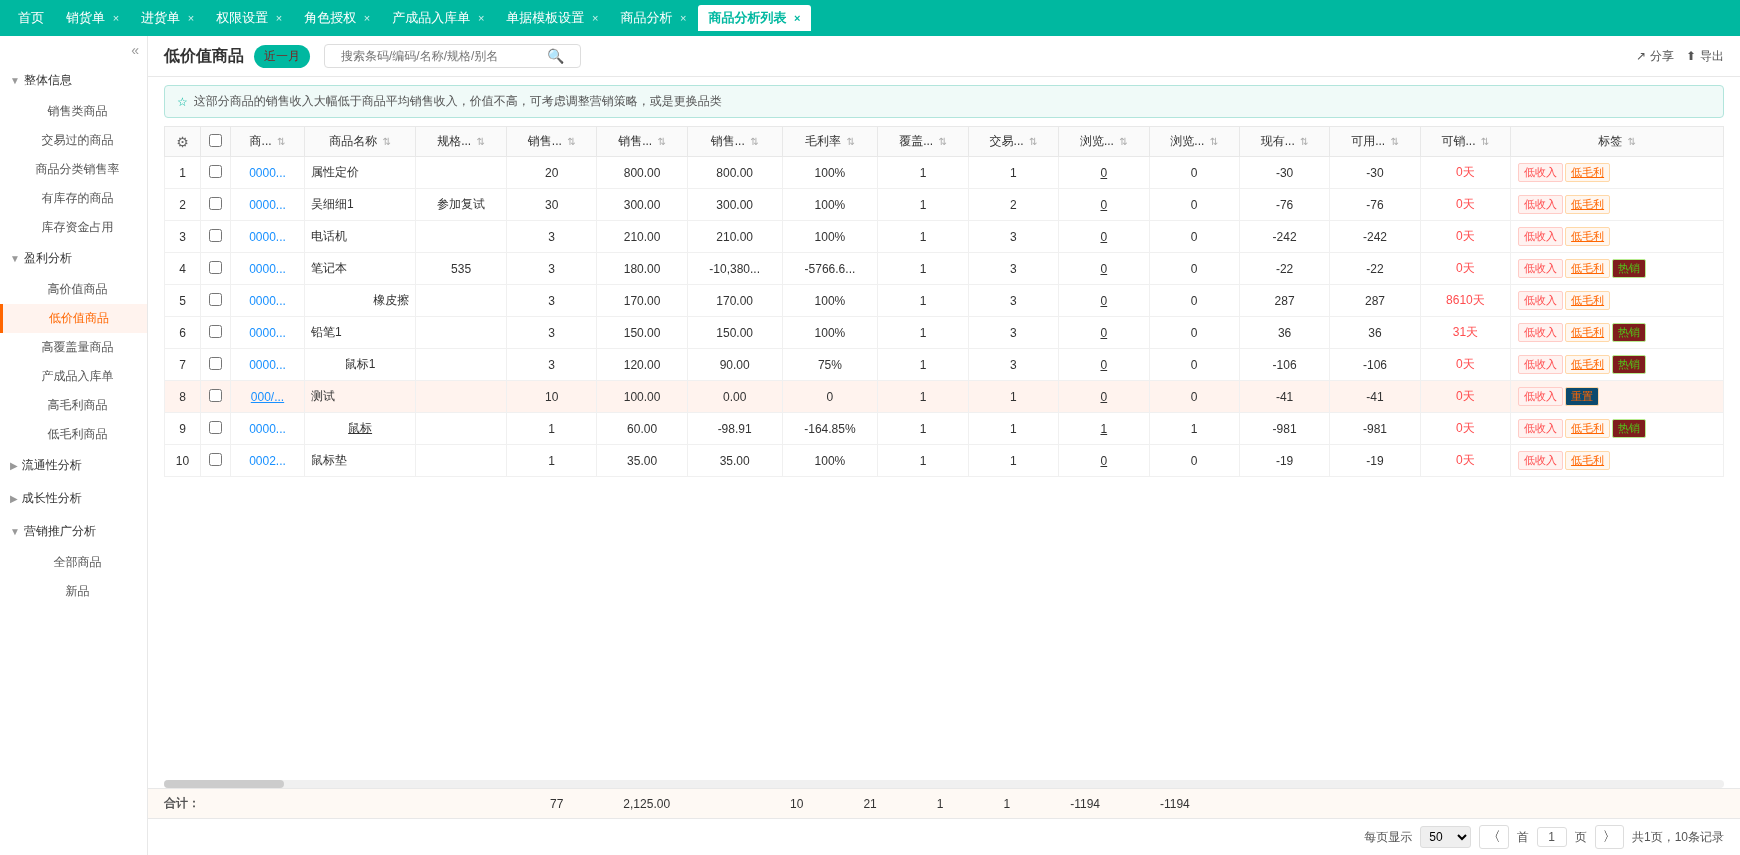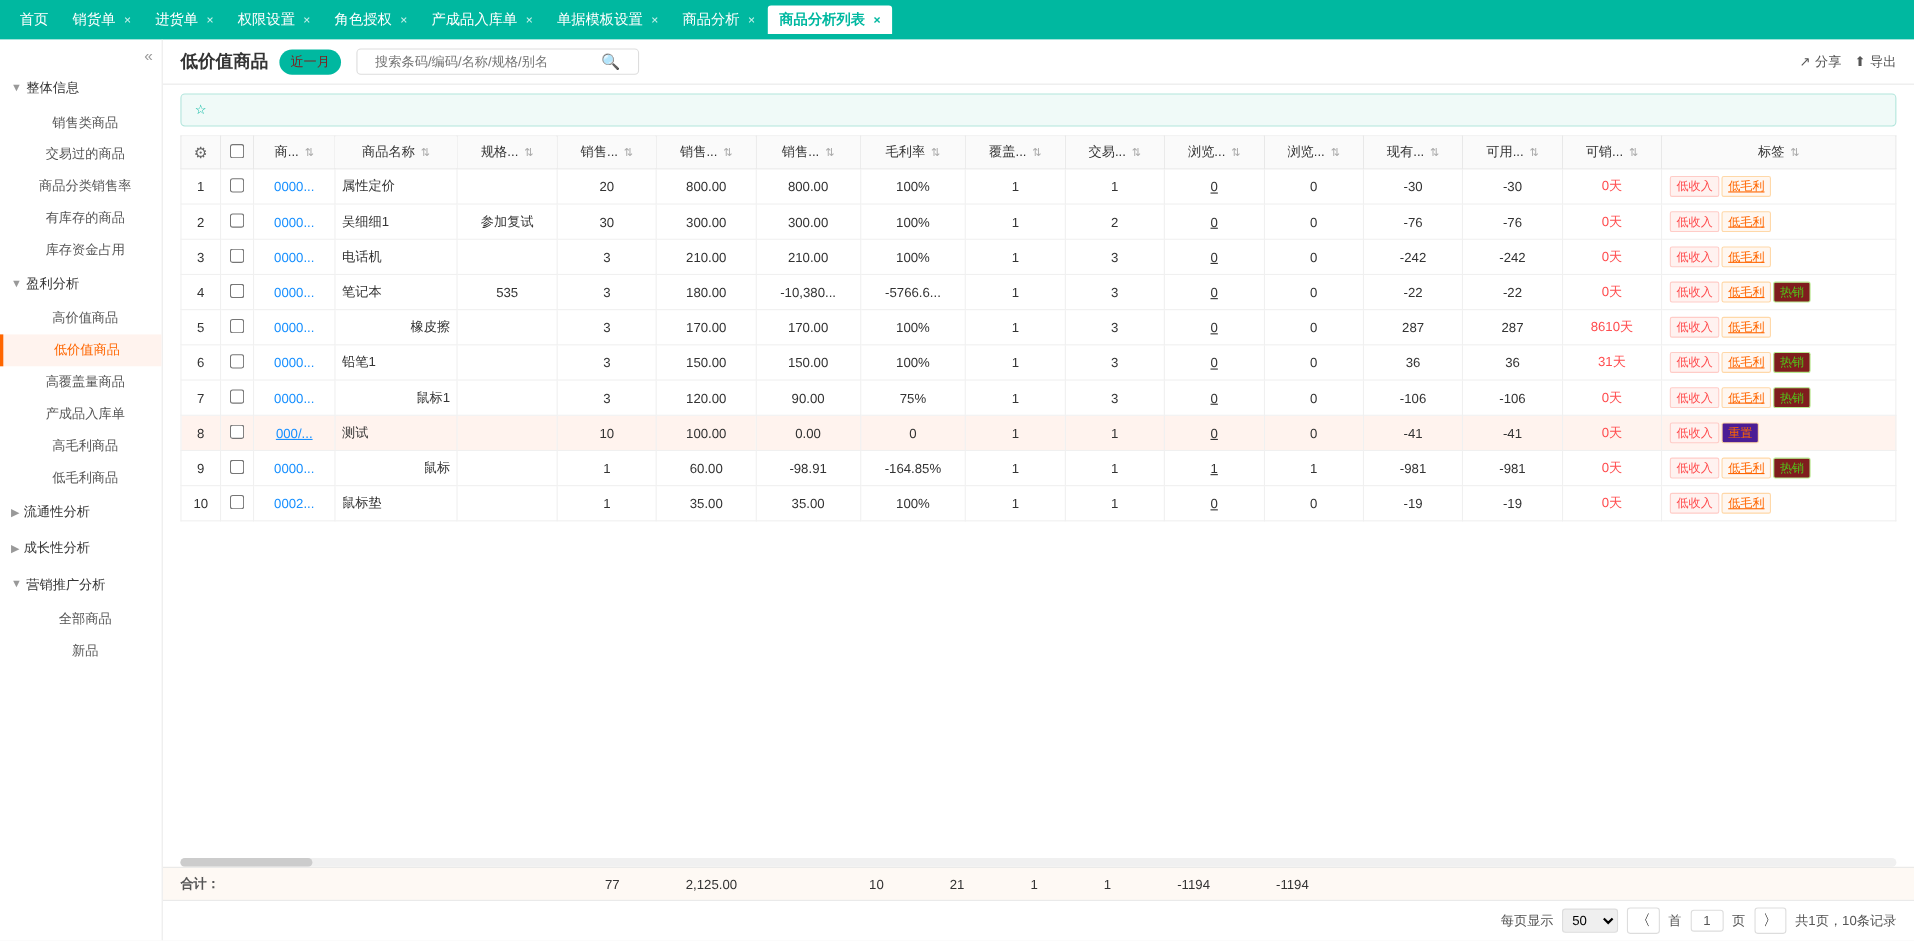--- a/index.html
+++ b/index.html
@@ -339,20 +339,21 @@
         </button>
         <button class="action-btn">
           <span>⬆</span>
           <span>导出</span>
         </button>
       </div>
     </div>
 
     <div class="info-bar">
       <span class="info-icon">☆</span>
+      <span>这部分商品的销售收入大幅低于商品平均销售收入，价值不高，可考虑调整营销策略，或是更换品类</span>
     </div>
 
     <div class="table-wrapper">
       <table>
         <thead>
           <tr>
             <th style="width:36px"><span class="gear-icon">⚙</span></th>
             <th style="width:30px"><input type="checkbox" style=""></th>
             <th>商... <span class="sort-icons">⇅</span></th>
             <th>商品名称 <span class="sort-icons">⇅</span></th>
@@ -483,21 +484,21 @@
               <td>0</td>
               <td>36</td>
               <td>36</td>
               <td style="color: rgb(255, 77, 79);">31天</td>
               <td style="text-align: left;"><span class="tag tag-red">低收入</span><span class="tag tag-orange">低毛利</span><span class="tag tag-green">热销</span></td>
             </tr>
             <tr>
               <td>7</td>
               <td><input type="checkbox" style=""></td>
               <td style="color: rgb(24, 144, 255); cursor: pointer;">0000...</td>
-              <td style="text-align: right;">鼠标1</td>
+              <td style="text-align: center;">鼠标1</td>
               <td></td>
               <td>3</td>
               <td>120.00</td>
               <td>90.00</td>
               <td>75%</td>
               <td>1</td>
               <td>3</td>
               <td><span class="underline">0</span></td>
               <td>0</td>
               <td>-106</td>
@@ -515,27 +516,27 @@
               <td>100.00</td>
               <td>0.00</td>
               <td>0</td>
               <td>1</td>
               <td>1</td>
               <td><span class="underline">0</span></td>
               <td>0</td>
               <td>-41</td>
               <td>-41</td>
               <td style="color: rgb(255, 77, 79);">0天</td>
-              <td style="text-align: left;"><span class="tag tag-red">低收入</span><span class="tag" style="color: rgb(255, 102, 0); border: 1px solid rgb(255, 216, 168); background: #4c1d95; text-align: right;">重置</span></td>
+              <td style="text-align: left;"><span class="tag tag-red">低收入</span><span class="tag" style="color: rgb(255, 102, 0); border: 1px solid rgb(255, 216, 168); background: #0c4a6e; text-align: right;">重置</span></td>
             </tr>
             <tr>
               <td>9</td>
               <td><input type="checkbox" style=""></td>
               <td style="color: rgb(24, 144, 255); cursor: pointer;">0000...</td>
-              <td style="text-align: right;">鼠标</td>
+              <td style="text-align: center; text-decoration: underline;">鼠标</td>
               <td></td>
               <td>1</td>
               <td>60.00</td>
               <td>-98.91</td>
               <td>-164.85%</td>
               <td>1</td>
               <td>1</td>
               <td><span class="underline">1</span></td>
               <td>1</td>
               <td>-981</td>

